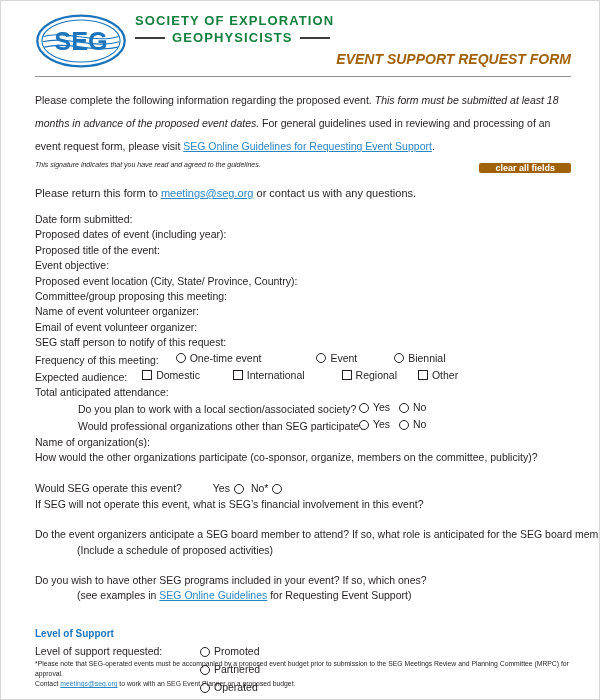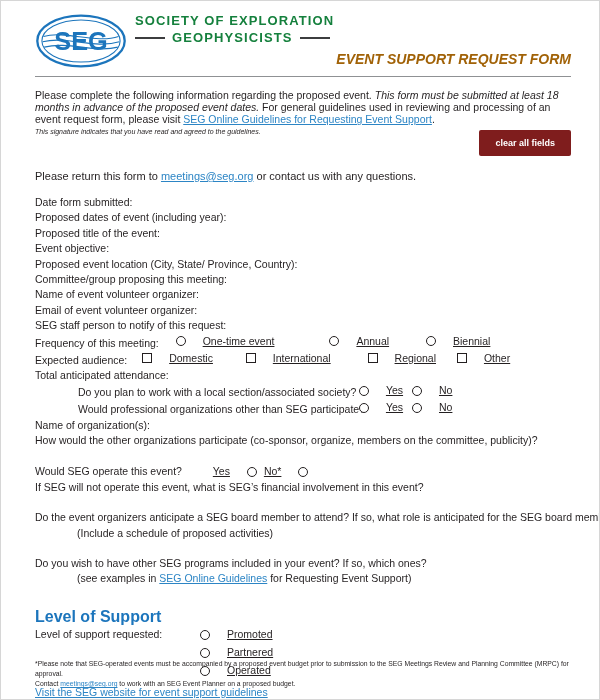--- a/index.html
+++ b/index.html
@@ -10,38 +10,38 @@
   .header{display:flex;justify-content:space-between;align-items:flex-end;}
   .brand{display:flex;align-items:flex-start;gap:8px;}
   .logo-svg{display:block;}
   .org{color:#15803d;}
   .org1{font-size:13px;font-weight:bold;letter-spacing:1.1px;}
   .org2{font-size:13px;font-weight:bold;letter-spacing:1.1px;display:flex;align-items:center;gap:7px;margin-top:2px;}
   .dash{display:inline-block;width:30px;height:0;border-top:2px solid #3c3d3f;}
   .form-title{color:#a16207;font-size:14px;font-weight:bold;padding-bottom:2px;font-style:italic;}
   .hrule{border:none;border-top:1px solid #8f9194;margin:7px 0 0 0;}
   
-  .intro{margin-top:12px;font-size:10.5px;line-height:12px;}
+  .intro{margin-top:12px;font-size:10.5px;line-height:23px;}
   .sig-row{display:flex;justify-content:space-between;align-items:flex-start;margin-top:3px;}
   .sig-note{font-size:7px;font-style:italic;color:#231f20;}
-  .clear-btn{background:#7f1d1d;color:#fff;font-size:9px;font-weight:bold;border:none;
-             padding:8px 16px;border-radius:2px;cursor:pointer;margin-top:2px;}
+  .clear-btn{background:#a16207;color:#fff;font-size:9px;font-weight:bold;border:none;
+             padding:0 16px;border-radius:2px;cursor:pointer;margin-top:2px;}
   .return-line{margin-top:14px;font-size:11px;}
   a.lnk{color:#2c85c5;text-decoration:underline;cursor:pointer;}
   
   .fields{margin-top:13px;font-size:10.5px;line-height:15.4px;}
   .row{white-space:nowrap;}
   .radio{display:inline-block;width:8px;height:8px;border:1.2px solid #231f20;border-radius:50%;background:#fff;}
   .checkbox{display:inline-block;width:8px;height:8px;border:1.2px solid #231f20;background:#fff;}
-  .opt{display:inline-flex;align-items:center;gap:17px;text-decoration:underline;}
+  .opt{display:inline-flex;align-items:center;gap:4px;}
   .q-lbl{display:inline-block;width:278px;padding-left:43px;}
   .indent{padding-left:42px;}
   .gap-sm{margin-top:15px;}
   .gap-md{margin-top:16px;}
-  .support-head{color:#1c75bc;font-weight:bold;font-size:16px;margin-top:22px;}
+  .support-head{color:#1c75bc;font-weight:bold;font-size:10px;margin-top:22px;}
   .support-row{display:flex;align-items:flex-start;margin-top:3px;}
   .support-lbl{width:130px;}
   .support-opts{margin-left:35px;}
   .support-opts .opt{display:flex;margin-bottom:2.5px;}
   .footer{position:absolute;left:34px;right:28px;bottom:10px;font-size:6.8px;line-height:10px;color:#231f20;}
 </style>
 </head>
 <body>
 
 <div class="page">
@@ -94,21 +94,21 @@
     <div class="row">SEG staff person to notify of this request:</div>
 
     <div class="row">
       <span>Frequency of this meeting:</span>
       <span class="opt" style="margin-left:14px">
           <span class="radio"></span>
           <span>One-time event</span>
         </span>
       <span class="opt" style="margin-left:52px">
           <span class="radio"></span>
-          <span>Annual</span>
+          <span>Event</span>
         </span>
       <span class="opt" style="margin-left:34px">
           <span class="radio"></span>
           <span>Biennial</span>
         </span>
     </div>
 
     <div class="row">
       <span>Expected audience:</span>
       <span class="opt" style="margin-left:12px">

